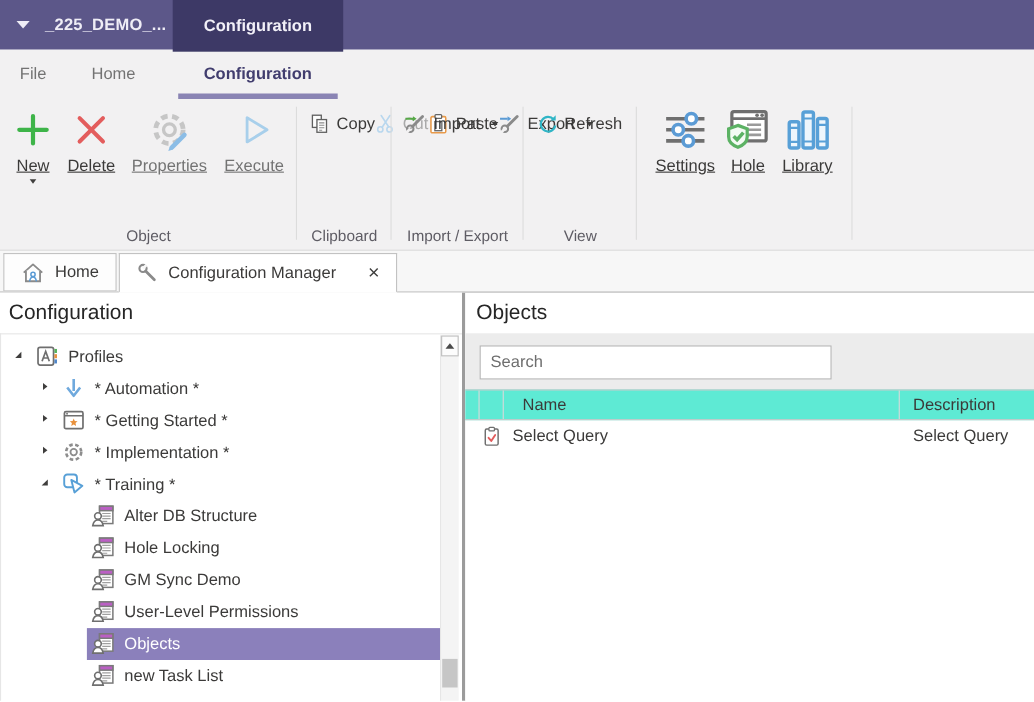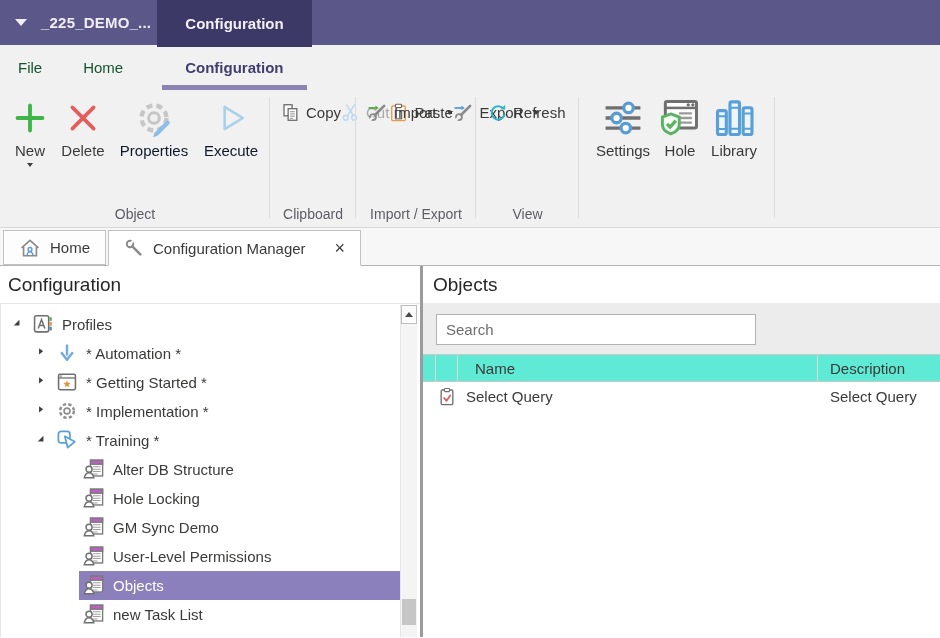--- a/index.html
+++ b/index.html
@@ -9,36 +9,36 @@
   
   .titlebar { position:relative; height:45px; background:#5c5789; display:flex; align-items:center; z-index:5; }
   .tb-chevron { width:0; height:0; margin-left:15px;
     border-left:6px solid transparent; border-right:6px solid transparent; border-top:7px solid #efedf6; }
   .tb-title { margin-left:14px; color:#efedf6; font-size:15px; font-weight:600; letter-spacing:.2px; }
   .tb-tab { position:absolute; left:157px; top:0; width:155px; height:47px; background:#3d3966;
     display:flex; align-items:center; justify-content:center; color:#f2f0f8; font-size:15px; font-weight:600; }
 
   
   .ribbontabs { height:45px; background:#f2f1f2; display:flex; align-items:stretch; padding-left:16px; }
-  .rtab { display:flex; align-items:center; font-size:15px; color:#14532d; padding:0 2px; cursor:default; }
+  .rtab { display:flex; align-items:center; font-size:15px; color:#737373; padding:0 2px; cursor:default; }
   .rtab + .rtab { margin-left:37px; }
   .rtab.active { color:#413d6e; font-weight:700; padding:4px 23px 0 23px; border-bottom:5px solid #8a84b4; }
 
   
   .ribbonbody { height:138px; background:#f2f1f2; border-bottom:1px solid #d8d8d8; display:flex; }
   .rgroup { position:relative; display:flex; flex-direction:column; }
   .rgroup::after { content:""; position:absolute; right:0; top:7px; bottom:9px; width:1px; background:#dcdcdc; }
   .rgroup-label { margin-top:auto; text-align:center; font-size:14px; color:#5e5c64; padding-bottom:5px; }
   .g-object  { width:270px; } .g-clip { width:86px; } .g-impexp { width:120px; }
   .g-view { width:103px; } .g-tools { width:196px; }
   .grow-lg { display:flex; padding:2px 0 0 6px; }
   .bigbtn { display:flex; flex-direction:column; align-items:center; padding-top:3px; cursor:default; }
   .bigbtn .icbox { height:46px; display:flex; align-items:center; justify-content:center; }
-  .bigbtn .lbl { font-size:15px; margin-top:1px; }
-  .bigbtn.disabled .lbl { color:#0f172a; }
+  .bigbtn .lbl { font-size:15px; margin-top:1px;text-decoration:underline; }
+  .bigbtn.disabled .lbl { color:#737373; }
   .b-new{width:48px;} .b-del{width:58px;} .b-prop{width:84px;} .b-exec{width:70px;}
   .caret { width:0; height:0; border-left:3.5px solid transparent; border-right:3.5px solid transparent;
     border-top:4.5px solid #3f3e3d; }
   .bigbtn .caret { margin-top:4px; }
   .grow-sm { display:flex; flex-direction:row; padding:7px 0 0 11px; }
   .smbtn { display:flex; align-items:center; height:31px; gap:6px; font-size:15px; cursor:default; }
   .smbtn.disabled { color:#a9a9a9; }
   .smbtn .caret { margin-left:4px; }
   .g-tools .grow-lg { padding-left:12px; }
   .b-set{width:64px;} .b-usage{width:50px;} .b-lib{width:58px;}

